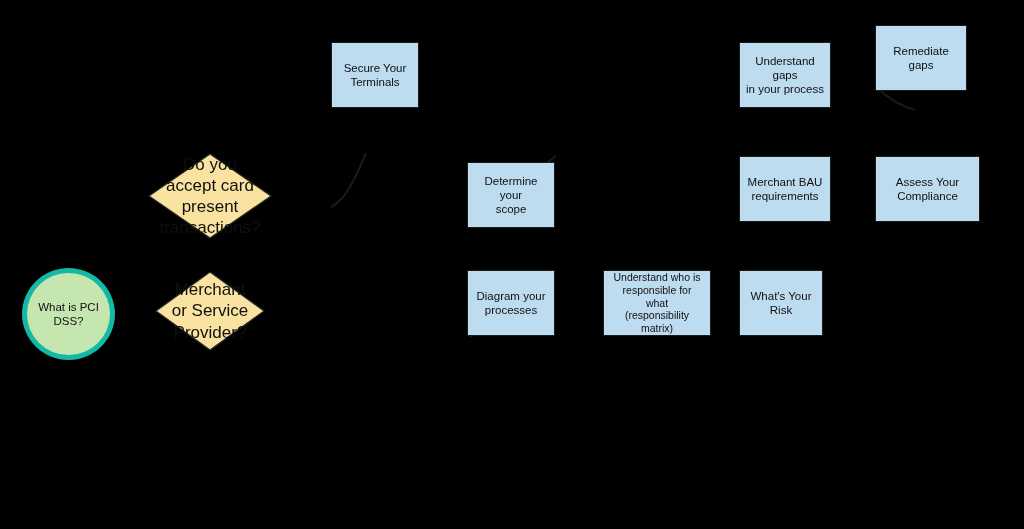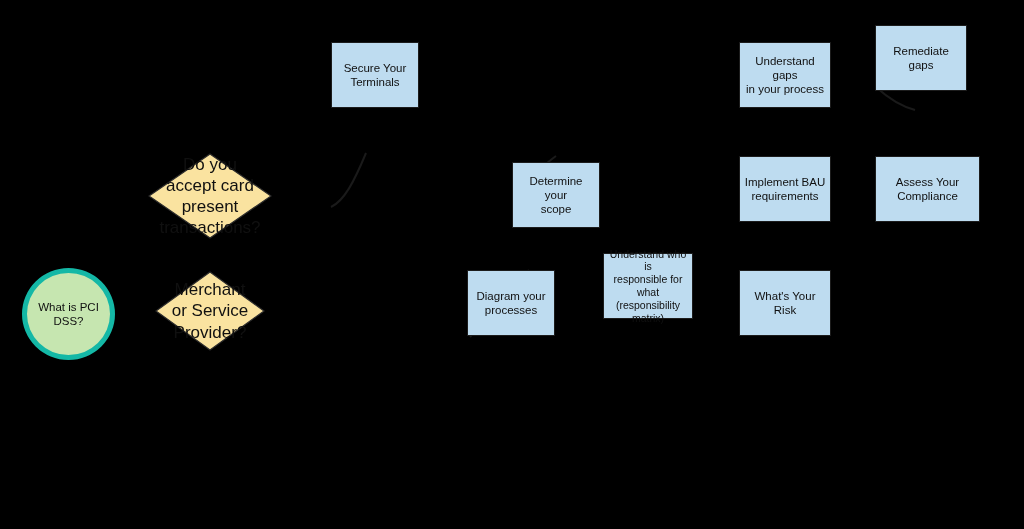--- a/index.html
+++ b/index.html
@@ -110,49 +110,49 @@
 or Service
 Provider?</div>
   </div>
 
   <div class="node box" style="left:331px; top:42px; width:88px; height:66px;">
     <span>Secure Your
 Terminals</span>
   </div>
 
 
-  <div class="node box" style="left:467px; top:162px; width:88px; height:66px;margin-left:45px;">
+  <div class="node box" style="left:467px; top:162px; width:88px; height:66px;">
     <span>Determine your
 scope</span>
   </div>
 
   <div class="node box" style="left:467px; top:270px; width:88px; height:66px;">
     <span>Diagram your
 processes</span>
   </div>
 
-  <div class="node box small" style="left:603px; top:253px; width:90px; height:66px;">
+  <div class="node box small" style="left:603px; top:270px; width:108px; height:66px;">
     <span>Understand who is
 responsible for
 what
 (responsibility
 matrix)</span>
   </div>
 
   <div class="node box" style="left:739px; top:42px; width:92px; height:66px;">
     <span>Understand gaps
 in your process</span>
   </div>
 
   <div class="node box" style="left:739px; top:156px; width:92px; height:66px;">
-    <span>Implement BAU
+    <span>Merchant BAU
 requirements</span>
   </div>
 
-  <div class="node box" style="left:739px; top:270px; width:92px; height:66px;">
+  <div class="node box" style="left:739px; top:270px; width:84px; height:66px;">
     <span>What's Your Risk</span>
   </div>
 
   <div class="node box" style="left:875px; top:25px; width:92px; height:66px;">
     <span>Remediate gaps</span>
   </div>
 
   <div class="node box" style="left:875px; top:156px; width:105px; height:66px;">
     <span>Assess Your
 Compliance</span>

